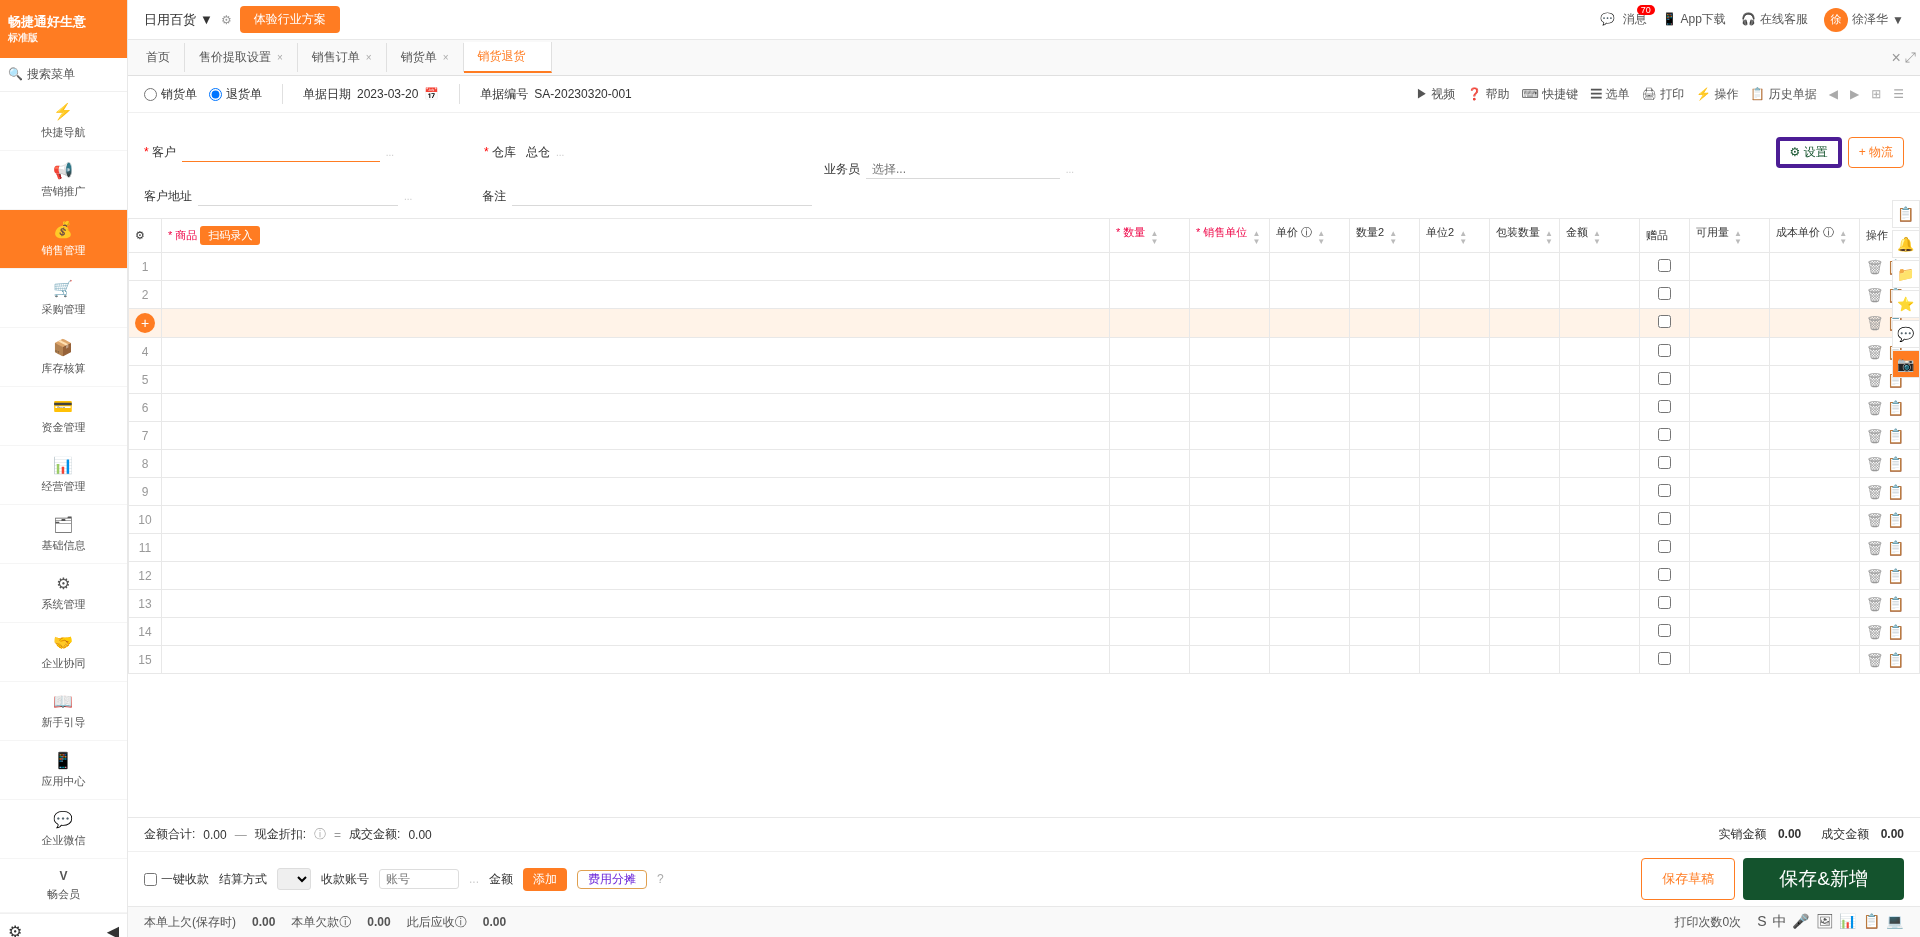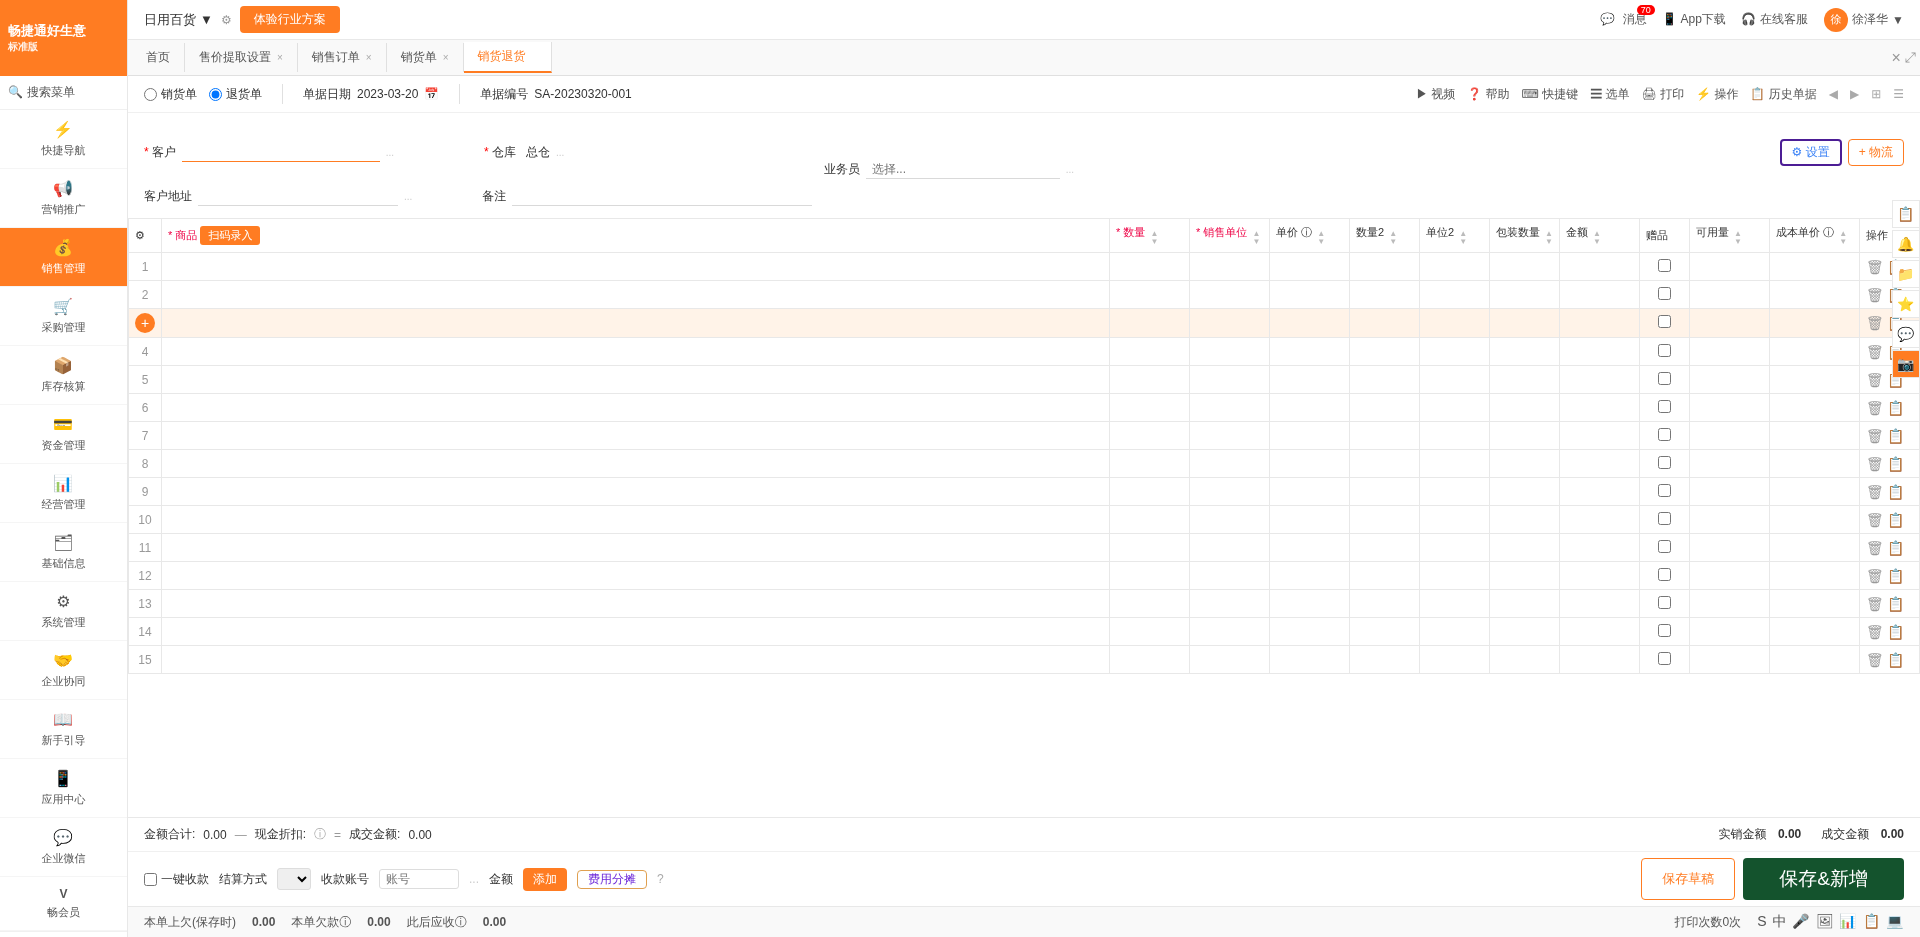--- a/index.html
+++ b/index.html
@@ -3,21 +3,21 @@
   <meta charset="utf-8">
   <style>
     * { box-sizing: border-box; margin: 0; padding: 0; font-family: 'Microsoft YaHei', Arial, sans-serif; }
     body { background: #f5f5f5; font-size: 12px; color: #333; overflow: hidden; }
 
     
     .app-container { display: flex; height: 937px; width: 1920px; }
 
     
     .sidebar { width: 128px; background: #fff; display: flex; flex-direction: column; border-right: 1px solid #e8e8e8; flex-shrink: 0; }
-    .sidebar-header { background: #ff7c22; padding: 23px 8px; display: flex; align-items: center; gap: 6px; }
+    .sidebar-header { background: #ff7c22; padding: 14px 8px; display: flex; align-items: center; gap: 6px; }
     .sidebar-logo-text { color: #fff; font-size: 13px; font-weight: bold; line-height: 1.3; }
 
     .sidebar-search { display: flex; align-items: center; padding: 8px; border-bottom: 1px solid #f0f0f0; cursor: pointer; color: #555; gap: 4px; }
     .sidebar-item { display: flex; flex-direction: column; align-items: center; justify-content: center; padding: 10px 4px; cursor: pointer; color: #555; font-size: 11px; gap: 4px; border-bottom: 1px solid #f5f5f5; }
     .sidebar-item.active { background: #ff7c22; color: #fff; }
     .sidebar-icon { font-size: 16px; }
 
     .sidebar-footer { margin-top: auto; display: flex; align-items: center; justify-content: space-between; padding: 8px; border-top: 1px solid #f0f0f0; }
 
     
@@ -33,21 +33,21 @@
     .badge { background: #f00; color: #fff; border-radius: 8px; font-size: 9px; padding: 0 4px; position: absolute; top: -6px; right: -8px; }
 
     
     .tab-bar { background: #f9f9f9; height: 36px; display: flex; align-items: center; border-bottom: 1px solid #e0e0e0; flex-shrink: 0; padding: 0 4px; }
     .tab { display: flex; align-items: center; gap: 4px; padding: 6px 14px; cursor: pointer; font-size: 12px; color: #555; border-right: 1px solid #e0e0e0; white-space: nowrap; }
     .tab.active { background: #fff; color: #ff7c22; border-bottom: 2px solid #ff7c22; }
     .tab-close { color: #aaa; font-size: 10px; margin-left: 2px; }
     .tab-bar-actions { margin-left: auto; display: flex; align-items: center; gap: 4px; }
     .radio-group { display: flex; align-items: center; gap: 12px; }
     .radio-label { display: flex; align-items: center; gap: 4px; cursor: pointer; font-size: 12px; }
-    .btn-setting { border: 2px solid #4c1d95; background: #fff; padding: 3px 10px; border-radius: 4px; cursor: pointer; font-size: 12px; color: #3b82f6; }
+    .btn-setting { border: 4px solid #4c1d95; background: #fff; padding: 3px 10px; border-radius: 4px; cursor: pointer; font-size: 12px; color: #14532d; }
     .btn-logistics { border: 1px solid #ff7c22; background: #fff; padding: 3px 10px; border-radius: 4px; cursor: pointer; font-size: 12px; color: #ff7c22; }
 
     
     .table-wrapper { flex: 1; overflow-y: auto; background: #fff; }
     table { width: 100%; border-collapse: collapse; font-size: 12px; }
     thead tr { background: #f5f5f5; }
     th { padding: 6px 6px; text-align: left; border: 1px solid #e8e8e8; font-weight: normal; white-space: nowrap; font-size: 11px; color: #333; }
     td { padding: 4px 6px; border: 1px solid #e8e8e8; white-space: nowrap; height: 28px; }
     tr:nth-child(odd) { background: #fff; }
     .row-num { color: #999; text-align: center; width: 30px; }

